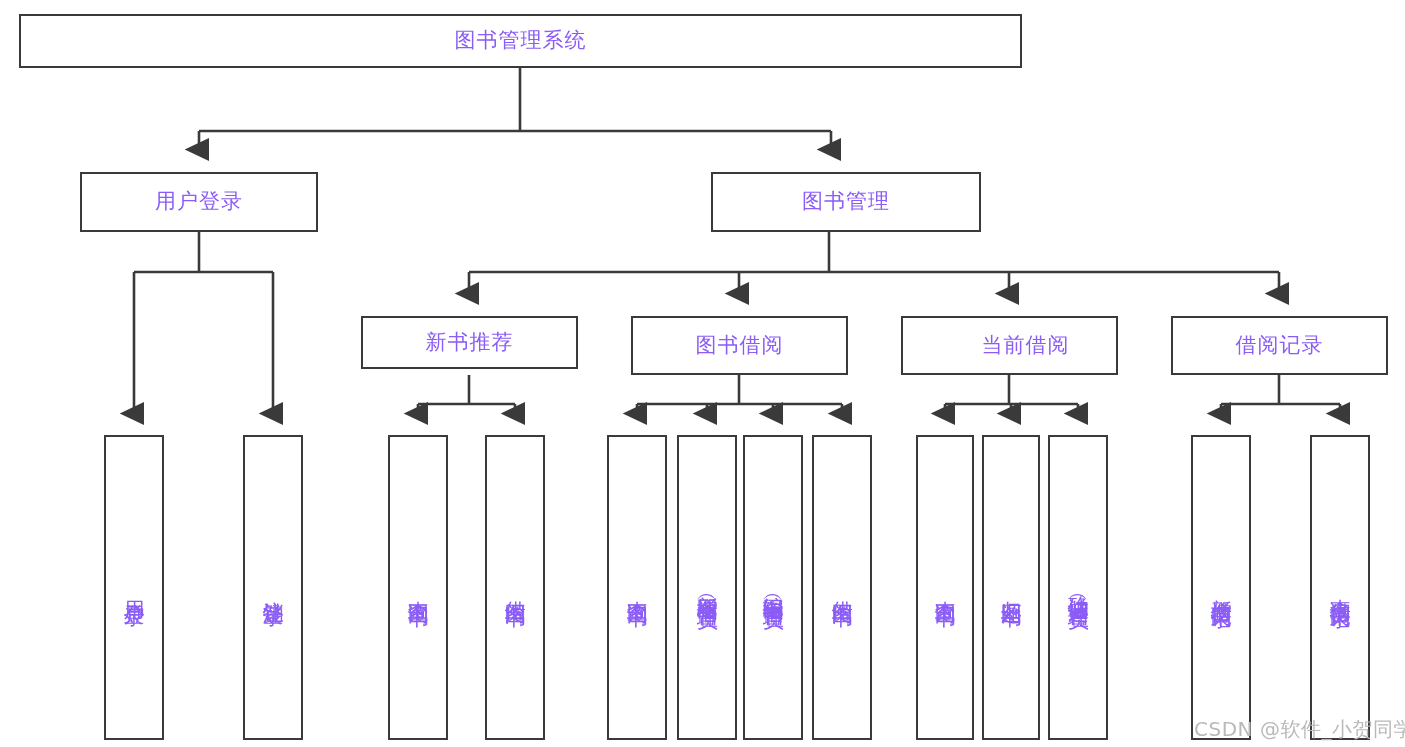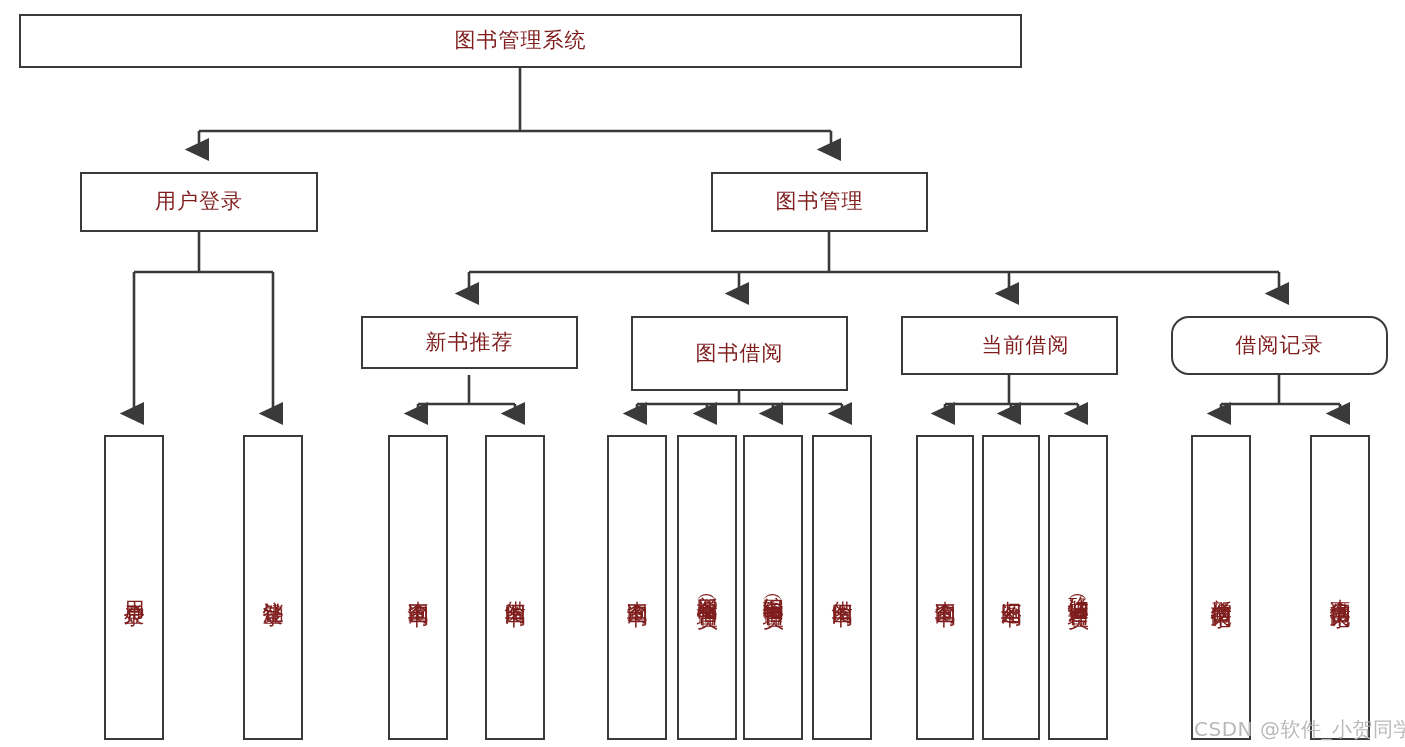--- a/index.html
+++ b/index.html
@@ -27,21 +27,21 @@
     pointer-events: none;
   }
   .node {
     position: absolute;
     box-sizing: border-box;
     background: #ffffff;
     border: 2px solid #3a3a3a;
     display: flex;
     align-items: center;
     justify-content: center;
-    color: #7f1d1d;
+    color: #8b5cf6;
   }
   .node.horiz {
     font-size: 21px;
     letter-spacing: 1px;
     line-height: 1.2;
     text-align: center;
   }
   .node.vert {
     padding: 10px 0;
   }
@@ -118,34 +118,34 @@
     </g>
   </svg>
 
   <div class="node horiz" style="left:19px; top:14px; width:1003px; height:54px;">
     <span>图书管理系统</span>
   </div>
 
   <div class="node horiz" style="left:80px; top:172px; width:238px; height:60px;">
     <span>用户登录</span>
   </div>
-  <div class="node horiz" style="left:711px; top:172px; width:217px; height:60px;justify-content:center;">
+  <div class="node horiz" style="left:711px; top:172px; width:270px; height:60px;justify-content:center;">
     <span>图书管理</span>
   </div>
 
   <div class="node horiz" style="left:361px; top:316px; width:217px; height:53px;">
     <span>新书推荐</span>
   </div>
-  <div class="node horiz" style="left:631px; top:316px; width:217px; height:75px;">
+  <div class="node horiz" style="left:631px; top:316px; width:217px; height:59px;">
     <span>图书借阅</span>
   </div>
   <div class="node horiz" style="left:901px; top:316px; width:217px; height:59px;padding-left:32px;">
     <span>当前借阅</span>
   </div>
-  <div class="node horiz" style="left:1171px; top:316px; width:217px; height:59px;border-radius:18px;">
+  <div class="node horiz" style="left:1171px; top:316px; width:217px; height:59px;">
     <span>借阅记录</span>
   </div>
 
   <div class="node vert" style="left:104px; top:435px; width:60px; height:305px;">
     <span class="vlabel">用户登录</span>
   </div>
   <div class="node vert" style="left:243px; top:435px; width:60px; height:305px;">
     <span class="vlabel">注销登录</span>
   </div>
 

